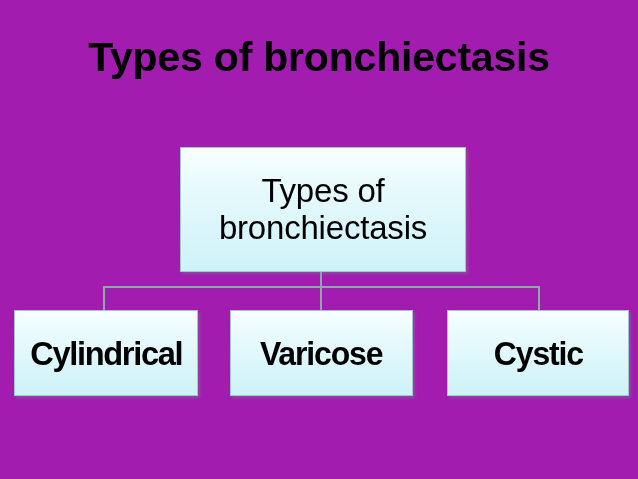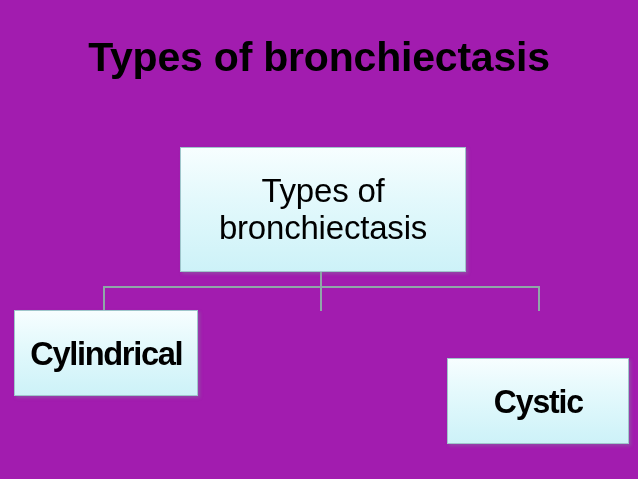--- a/index.html
+++ b/index.html
@@ -105,21 +105,21 @@
     letter-spacing: -0.2px;
     white-space: pre-line;
   }
 
   .node-child {
     top: 310px;
     height: 86px;
   }
   #node-cylindrical { left: 14px;  width: 184px; }
   #node-varicose    { left: 230px; width: 183px; }
-  #node-cystic      { left: 447px; width: 182px; margin-top: 48px; }
+  #node-cystic      { left: 447px; width: 182px; }
 
   .node-child .node-label {
     font-size: 34px;
     font-weight: bold;
     line-height: 1;
     letter-spacing: -1.2px;
     white-space: nowrap;
     transform: scaleX(0.94);
   }
 
@@ -144,18 +144,21 @@
 
   <div class="node node-child" id="node-cylindrical">
     <span class="node-label">Cylindrical</span>
   </div>
 
   <div class="node" id="node-root">
     <span class="node-label">Types of
 bronchiectasis</span>
   </div>
 
+  <div class="node node-child" id="node-varicose">
+    <span class="node-label">Varicose</span>
+  </div>
 
   <div class="node node-child" id="node-cystic">
     <span class="node-label">Cystic</span>
   </div>
 
 </div>
 
 </body></html>

